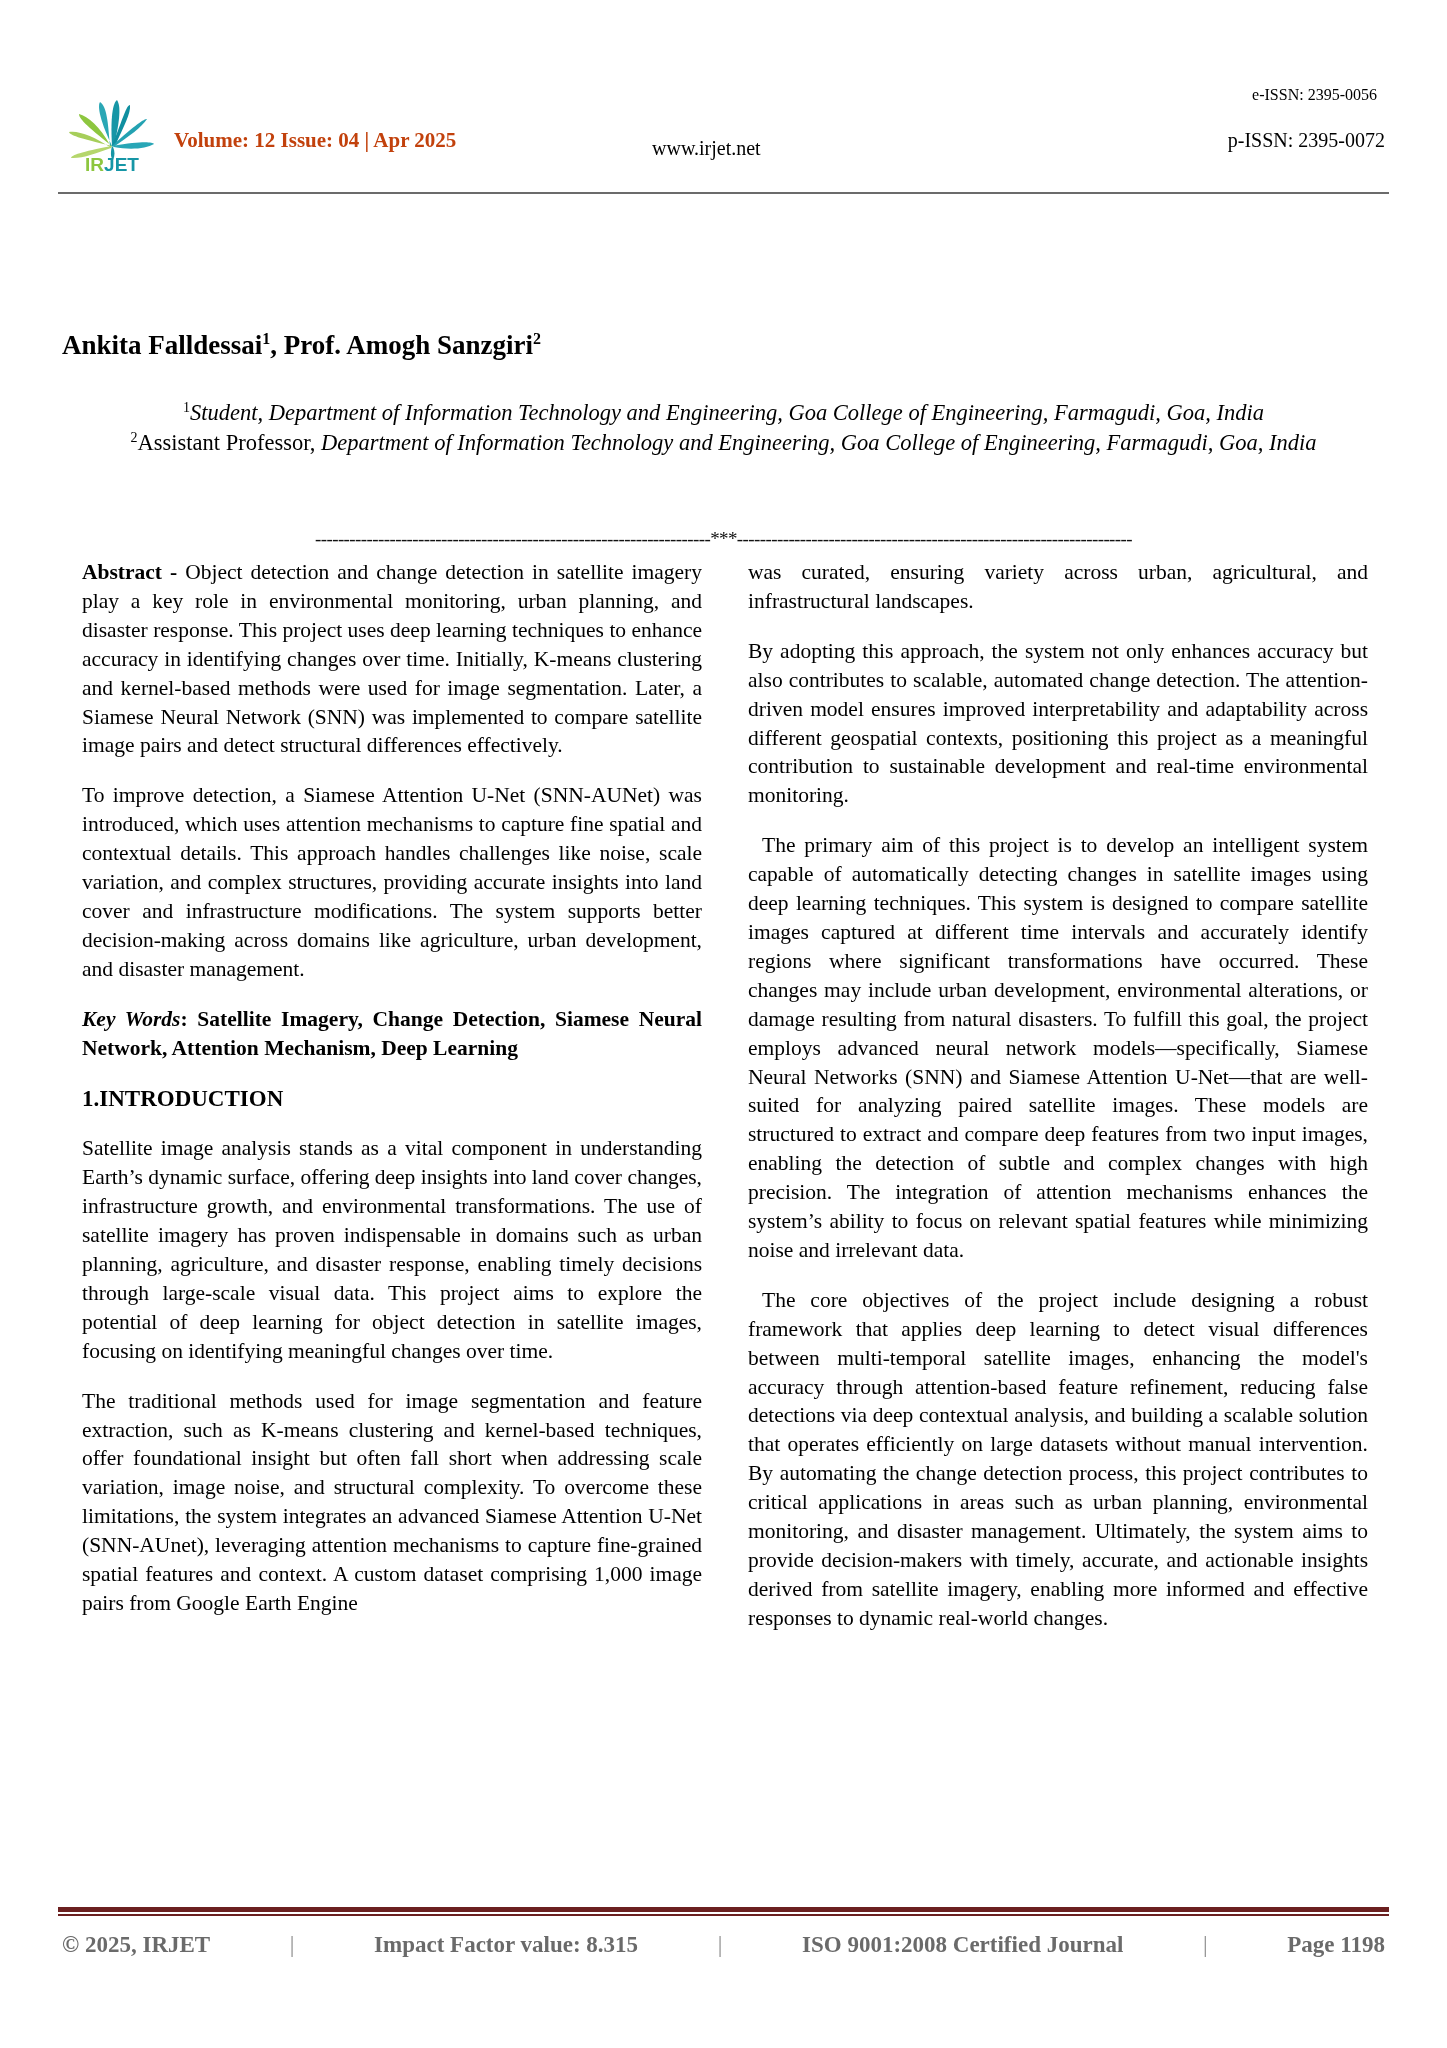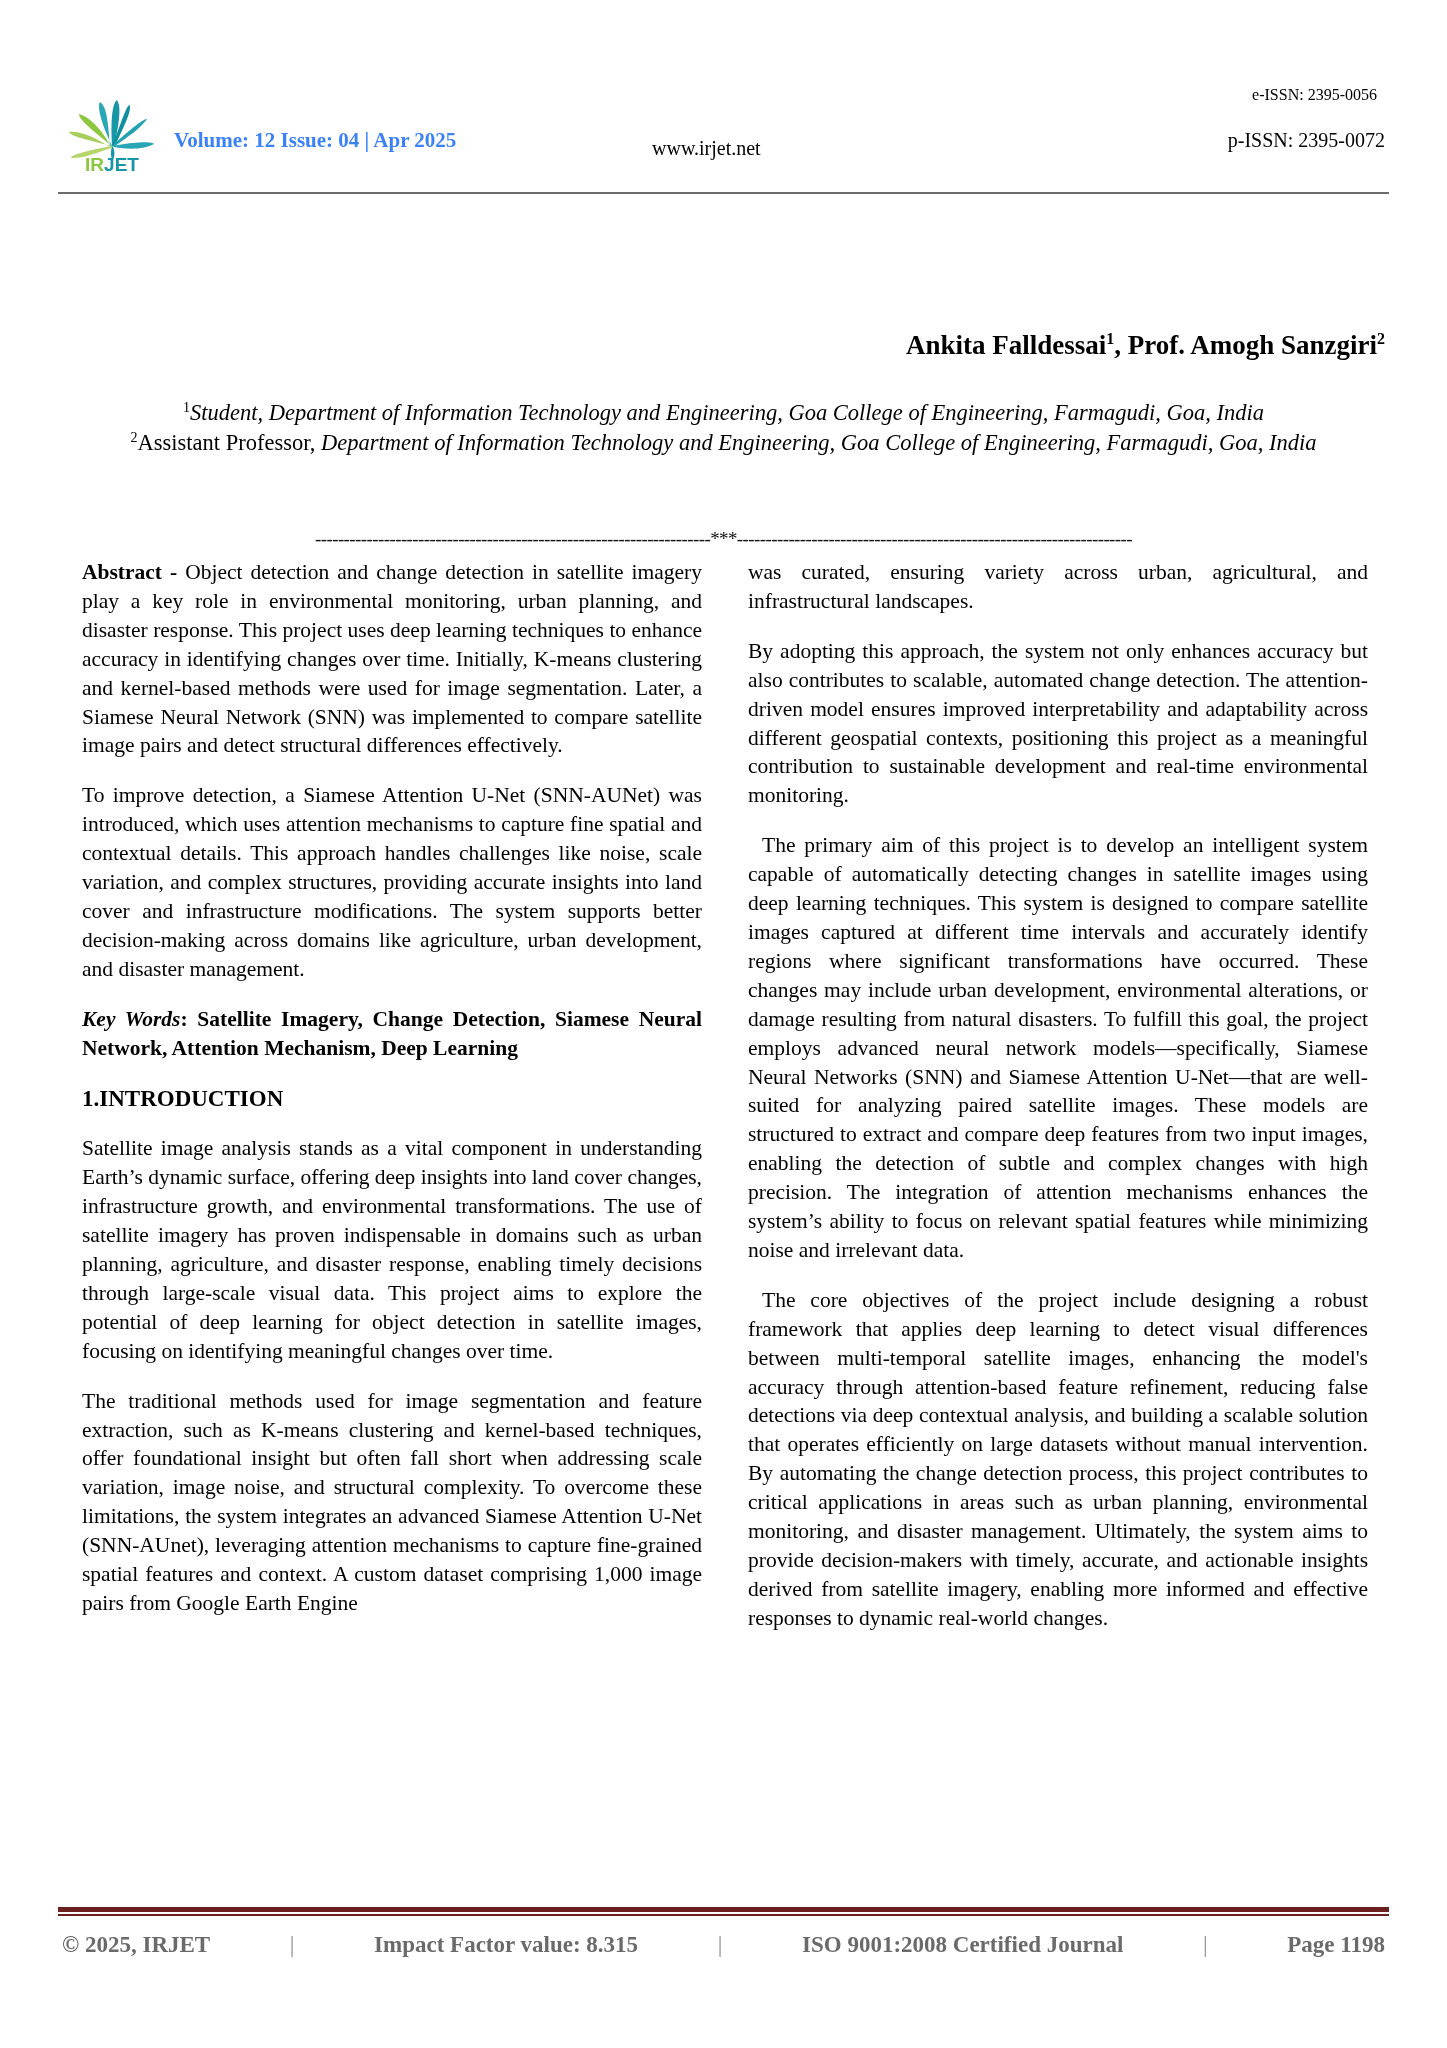--- a/index.html
+++ b/index.html
@@ -67,21 +67,21 @@
     top: 4px;
     font-size: 16px;
     white-space: nowrap;
   }
   .volume {
     position: absolute;
     left: 0;
     top: 2px;
     font-size: 21px;
     font-weight: bold;
-    color: #3b82f6;
+    color: #c2410c;
     white-space: nowrap;
   }
   .website {
     position: absolute;
     left: 478px;
     top: 3px;
     font-size: 20px;
     white-space: nowrap;
     margin-top: 8px;
   }
@@ -110,21 +110,21 @@
     text-align: center;
     font-size: 38px;
     font-weight: bold;
     letter-spacing: -0.3px;
   }
   .authors {
     position: absolute;
     left: 62px;
     top: 330px;
     width: 1323px;
-    text-align: right;
+    text-align: left;
     font-size: 27px;
     font-weight: bold;
   }
   .authors sup { font-size: 16px; }
 
   .affils {
     position: absolute;
     left: 80px;
     top: 398px;
     width: 1287px;

